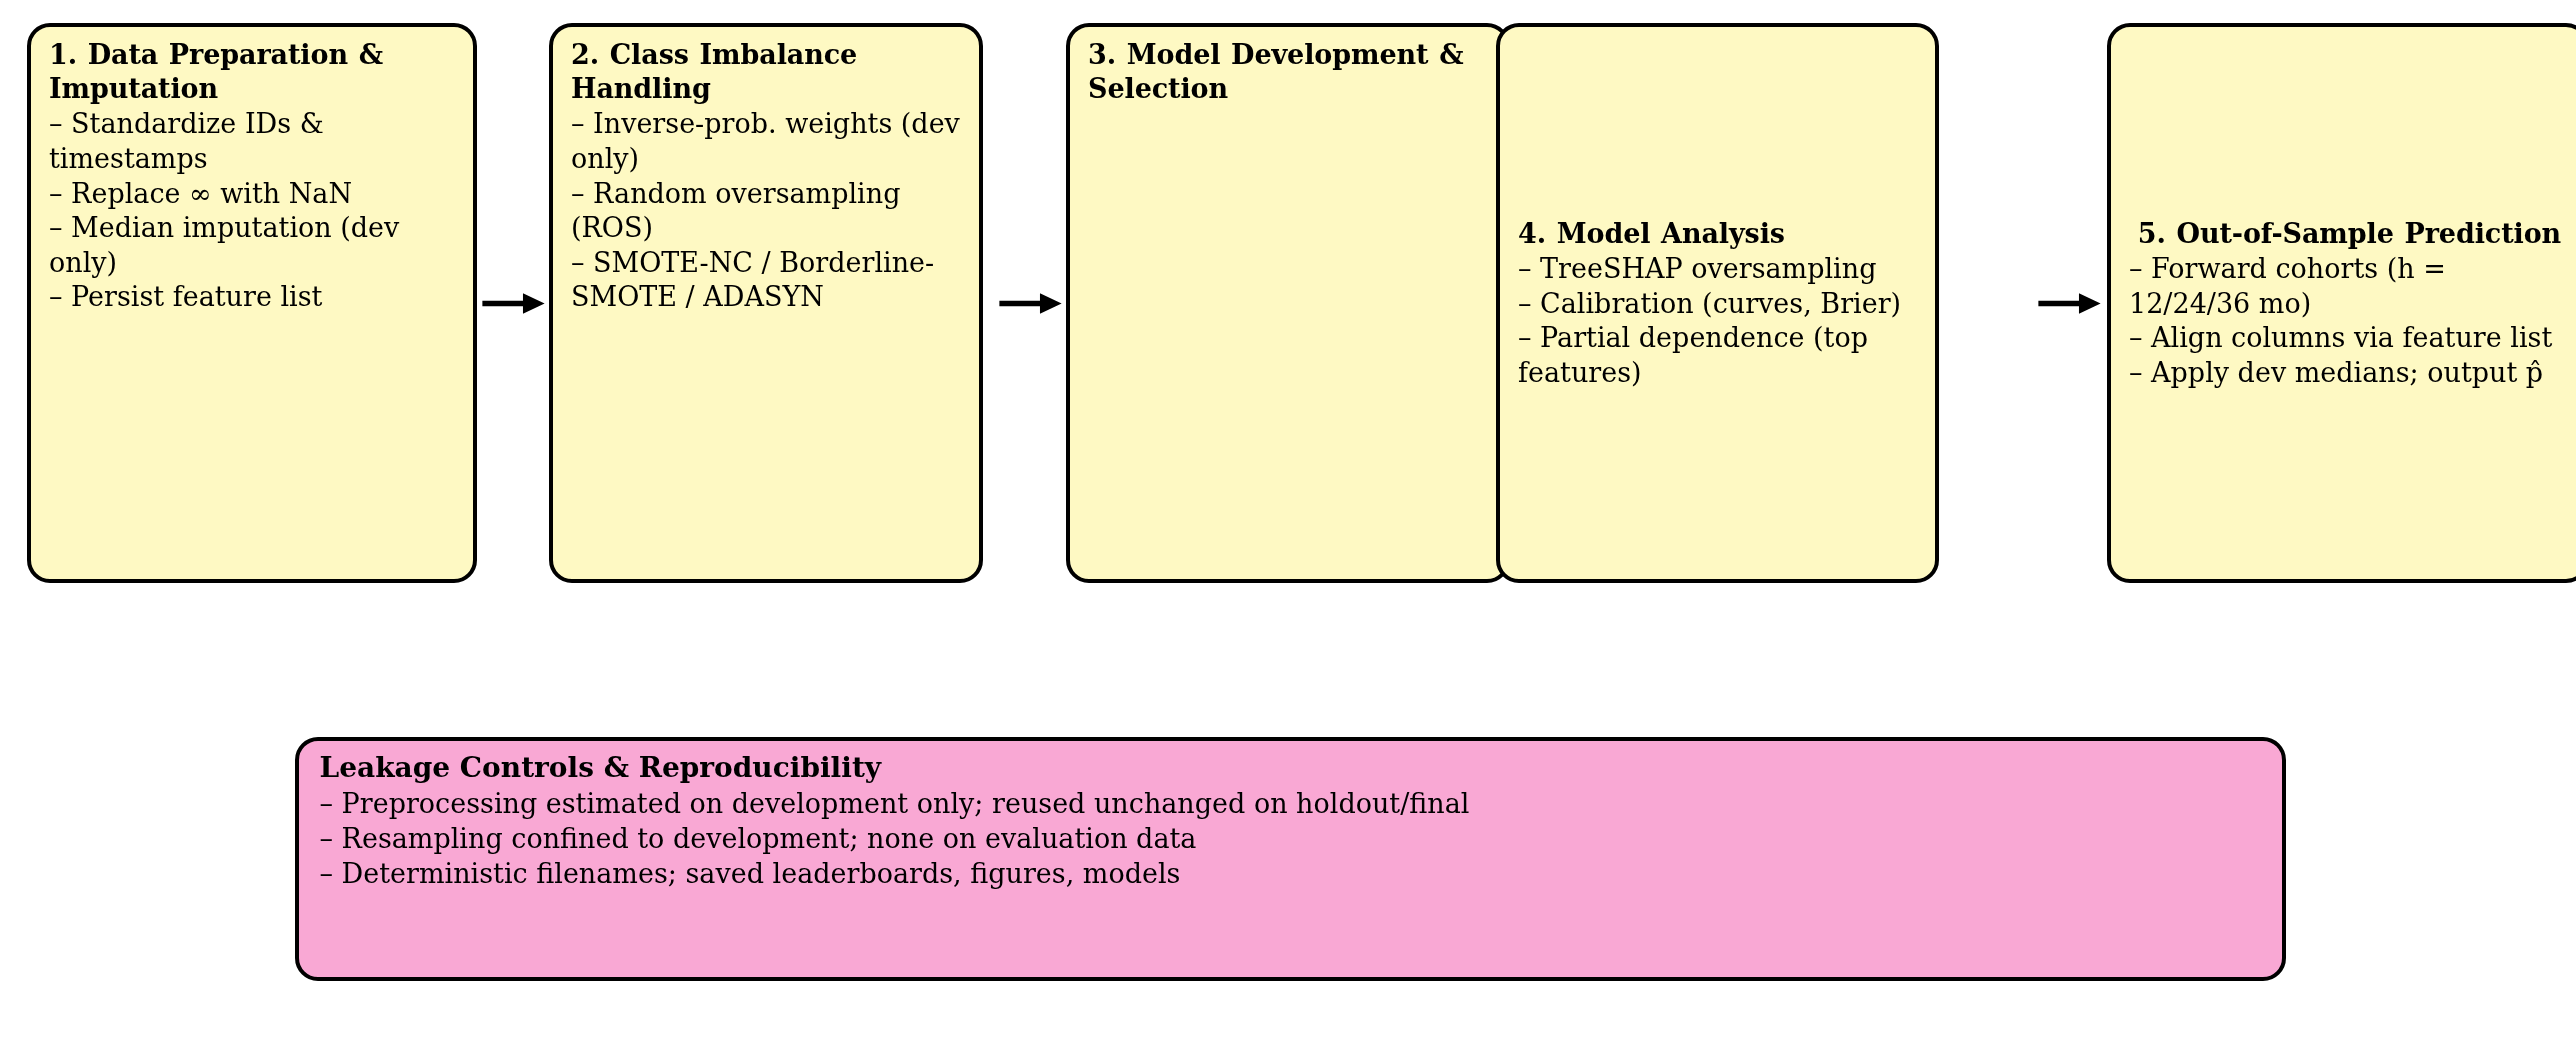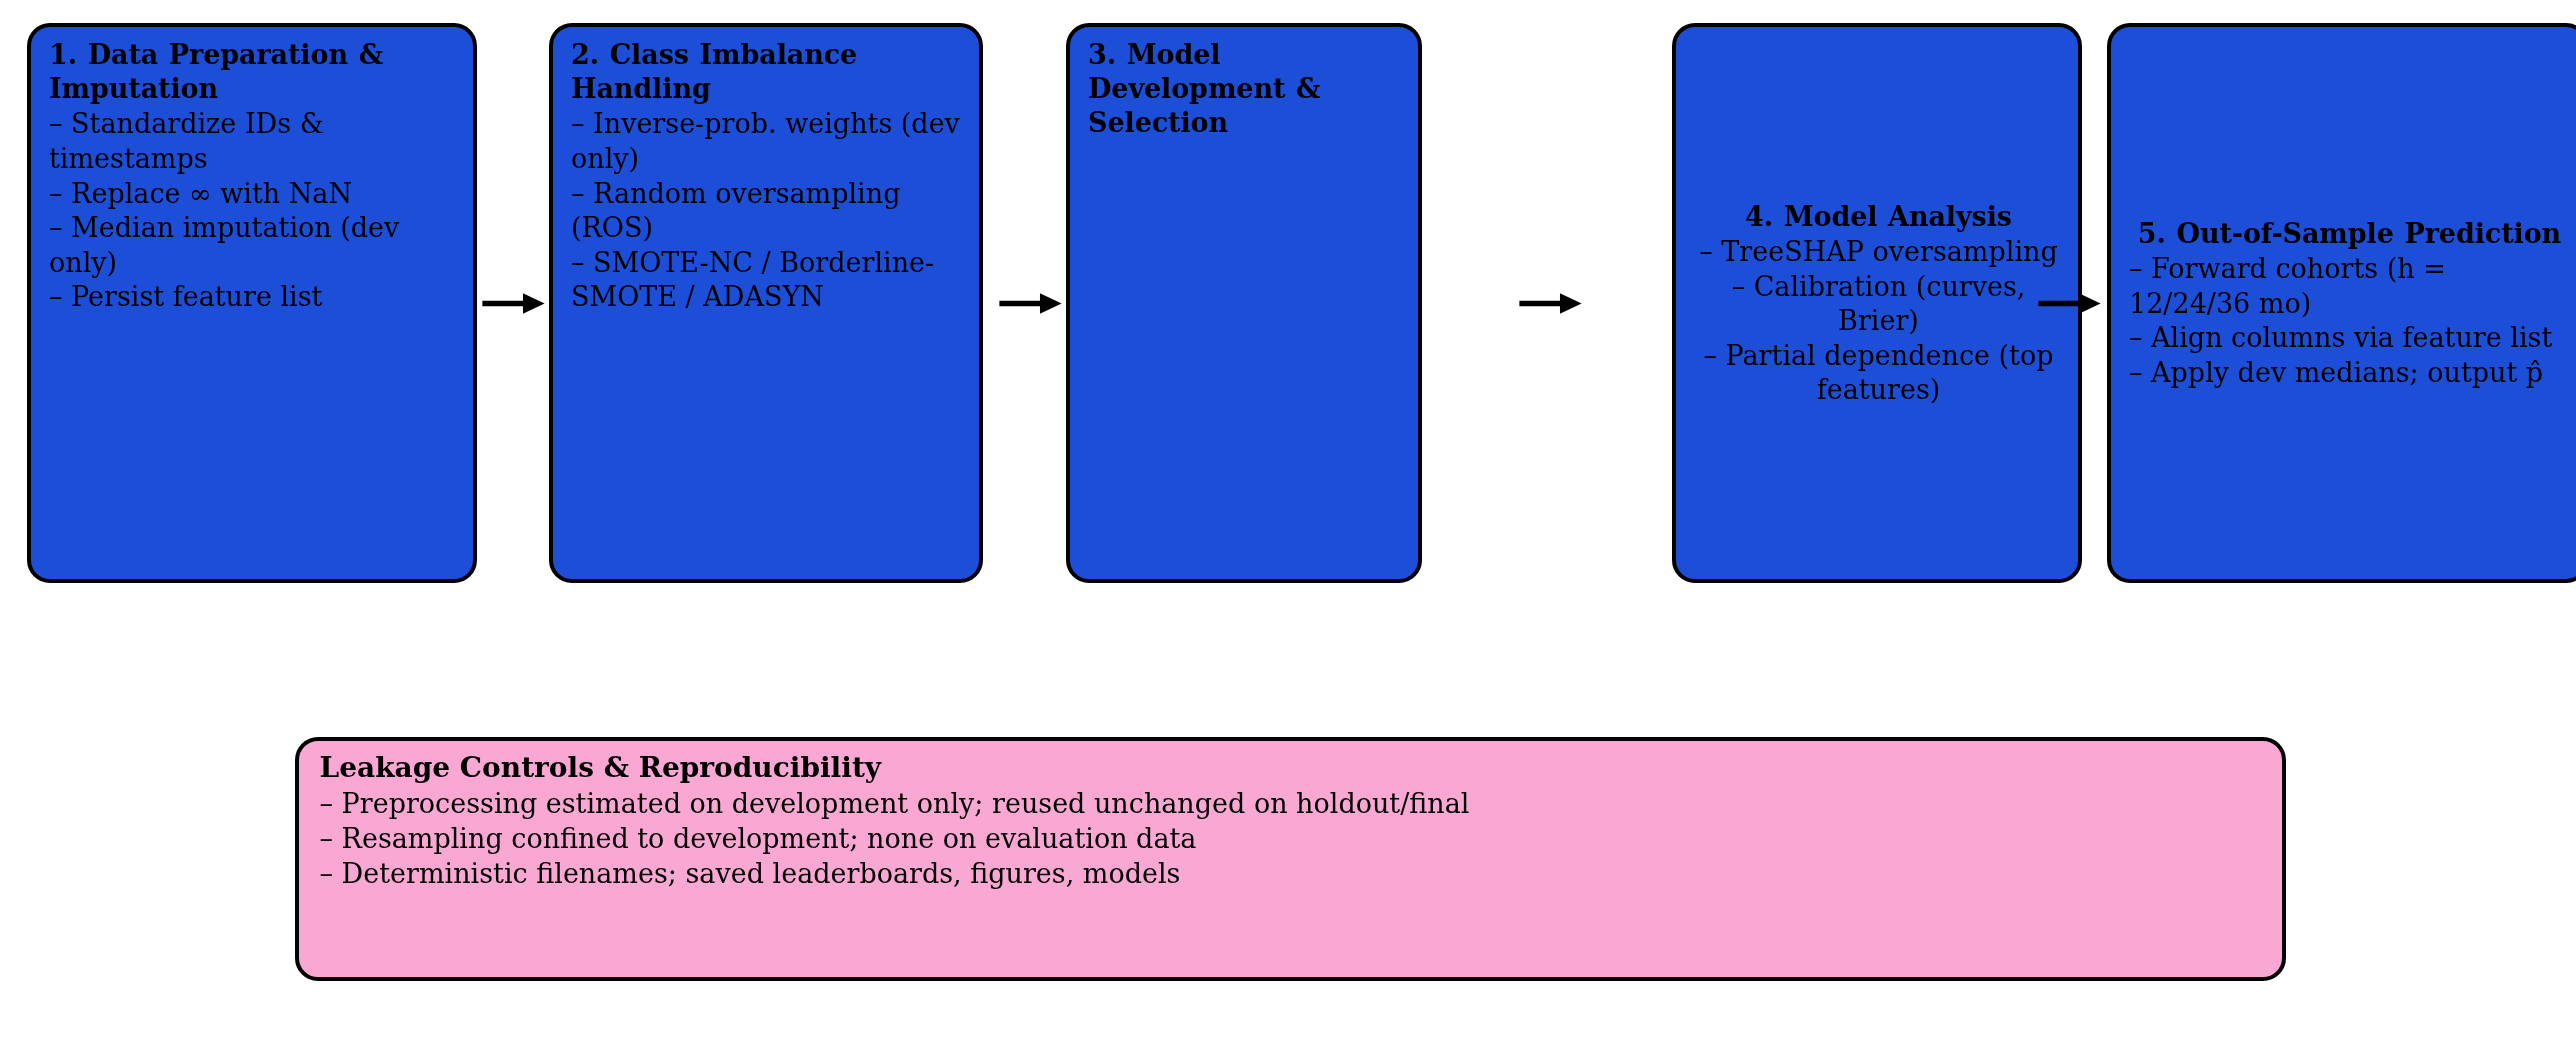--- a/index.html
+++ b/index.html
@@ -22,21 +22,21 @@
     top: 0;
     width: 2576px;
     height: 614px;
   }
 
   .step-box {
     position: absolute;
     top: 23px;
     height: 560px;
     box-sizing: border-box;
-    background: #1d4ed8;
+    background: #fef9c3;
     border: 4.1px solid #000000;
     border-radius: 23px;
     padding: 11px 15px 9.6px 18px;
     display: flex;
     flex-direction: column;
     justify-content: flex-start;
   }
   .step-box.vcenter {
     justify-content: center;
   }
@@ -60,22 +60,22 @@
     font-size: 27px;
     line-height: 1.28;
     color: #000000;
     margin: 0;
     text-indent: 0;
   }
 
   
   #box-1 { left: 27px;   width: 450px; }
   #box-2 { left: 549px;  width: 434px; }
-  #box-3 { left: 1066px; width: 356px; }
-  #box-4 { left: 1672px; width: 410px; text-align: center; }
+  #box-3 { left: 1066px; width: 444px; }
+  #box-4 { left: 1496px; width: 443px; }
   #box-5 { left: 2107px; width: 482px; align-items: center; }
 
   
   .arrow {
     position: absolute;
     top: 292px;
     width: 63px;
     height: 23px;
   }
   #arrow-1 { left: 482px; }

